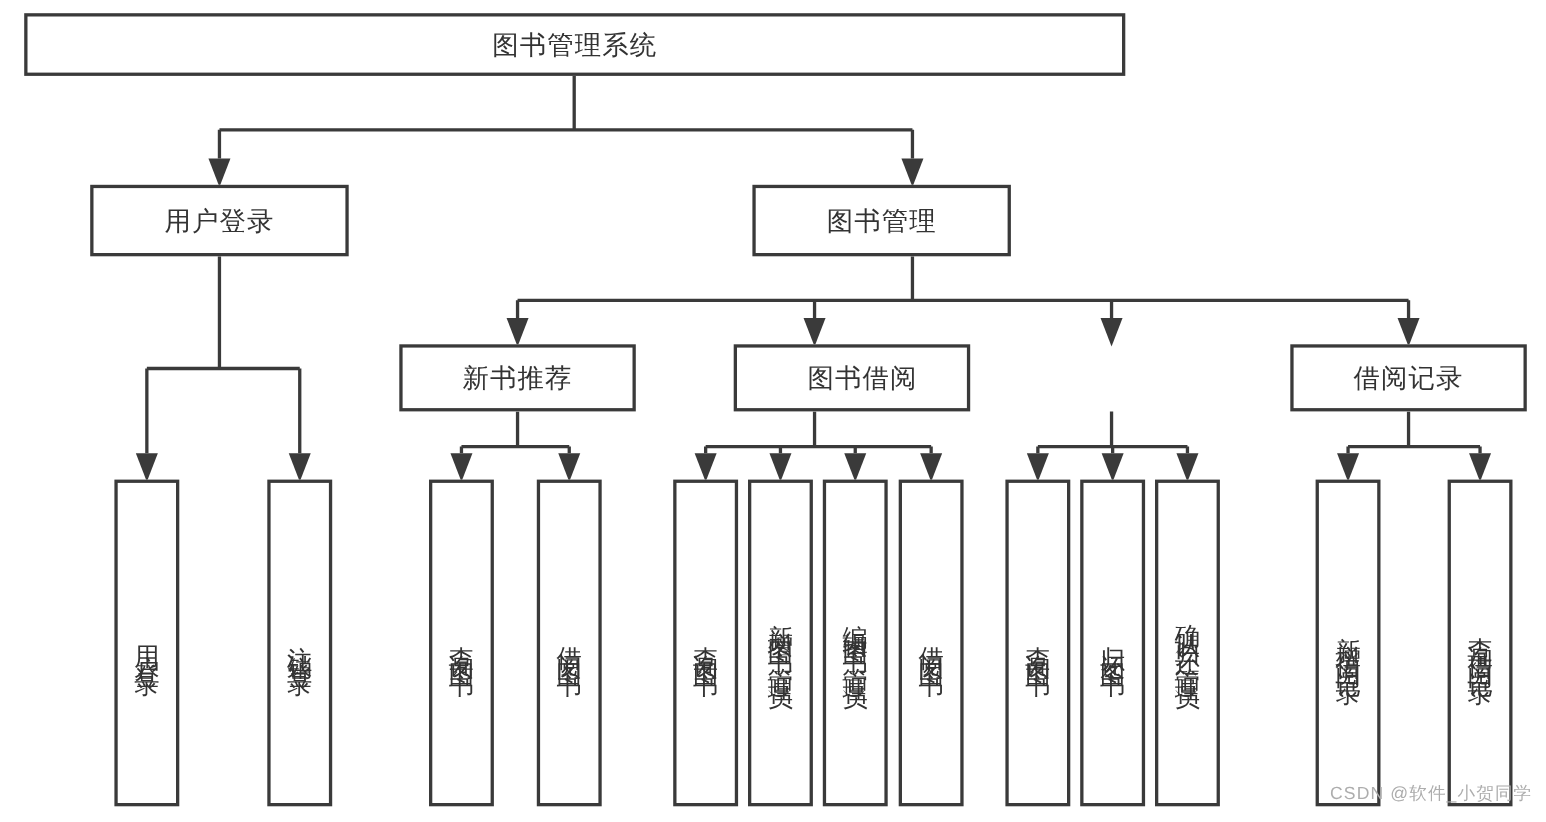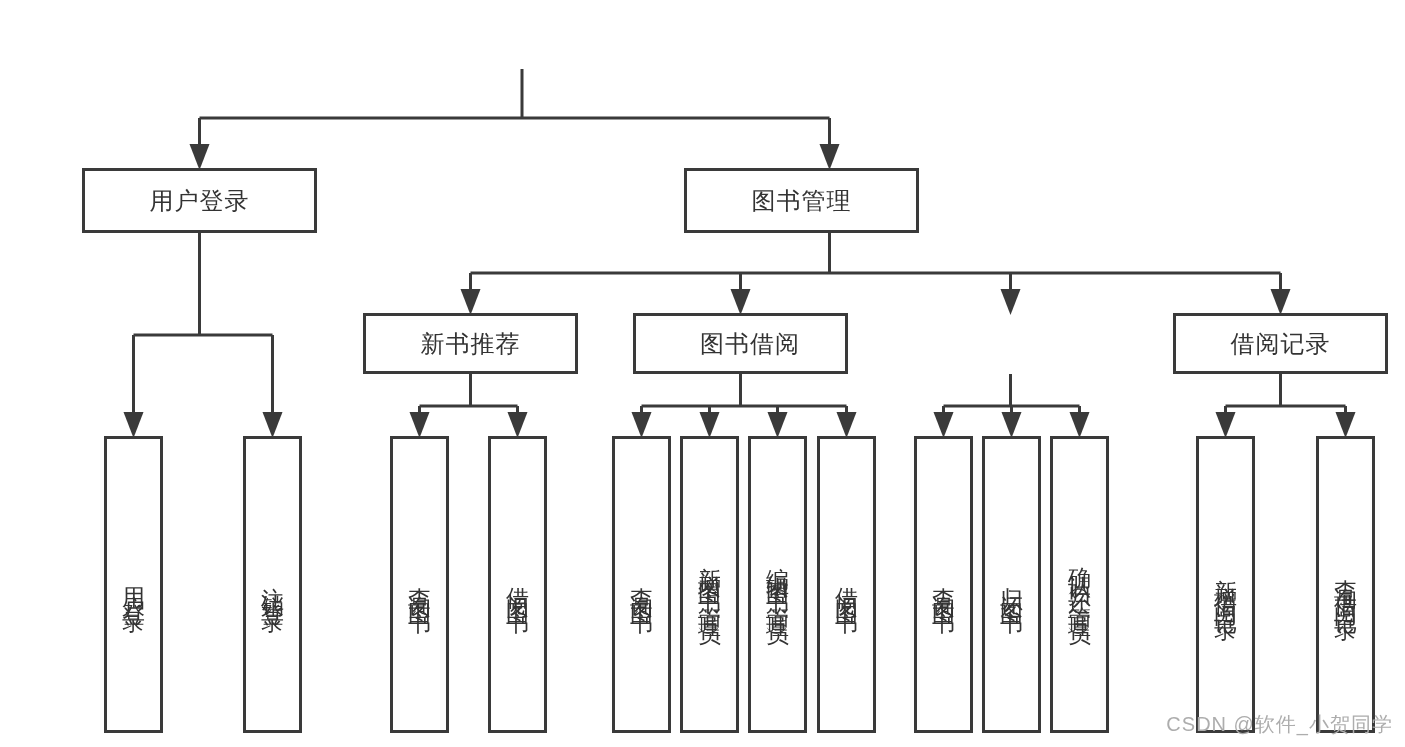--- a/index.html
+++ b/index.html
@@ -32,21 +32,21 @@
     text-orientation:mixed;
     font-size:23px;
     letter-spacing:8px;
     line-height:53px;
     white-space:nowrap;
   }
   .watermark{
     position:absolute;
     right:12px;top:711px;
     z-index:3;
-    font-size:20px;
+    font-size:16px;
     color:#adadad;
     letter-spacing:1px;
     white-space:nowrap;
   }
 </style>
 </head>
 <body>
 
 <div class="stage">
 
@@ -87,32 +87,35 @@
       <polygon points="767.5,412 787.5,412 777.5,438"></polygon>
       <polygon points="836.5,412 856.5,412 846.5,438"></polygon>
       <polygon points="933.5,412 953.5,412 943.5,438"></polygon>
       <polygon points="1001.5,412 1021.5,412 1011.5,438"></polygon>
       <polygon points="1069.5,412 1089.5,412 1079.5,438"></polygon>
       <polygon points="1215.5,412 1235.5,412 1225.5,438"></polygon>
       <polygon points="1335.5,412 1355.5,412 1345.5,438"></polygon>
     </g>
   </svg>
 
+  <div class="box root">
+    <span>图书管理系统</span>
+  </div>
 
   <div class="box lvl2" style="left:82px;">
     <span>用户登录</span>
   </div>
   <div class="box lvl2" style="left:684px;">
     <span>图书管理</span>
   </div>
 
   <div class="box lvl3" style="left:363px;">
     <span>新书推荐</span>
   </div>
-  <div class="box lvl3" style="left:633px;padding-left:19px;">
+  <div class="box lvl3" style="left:667px;padding-left:19px;">
     <span>图书借阅</span>
   </div>
   <div class="box lvl3" style="left:1173px;">
     <span>借阅记录</span>
   </div>
 
   <div class="box leaf" style="left:104px;">
     <span class="leaf-text">用户登录</span>
   </div>
   <div class="box leaf" style="left:243px;">

